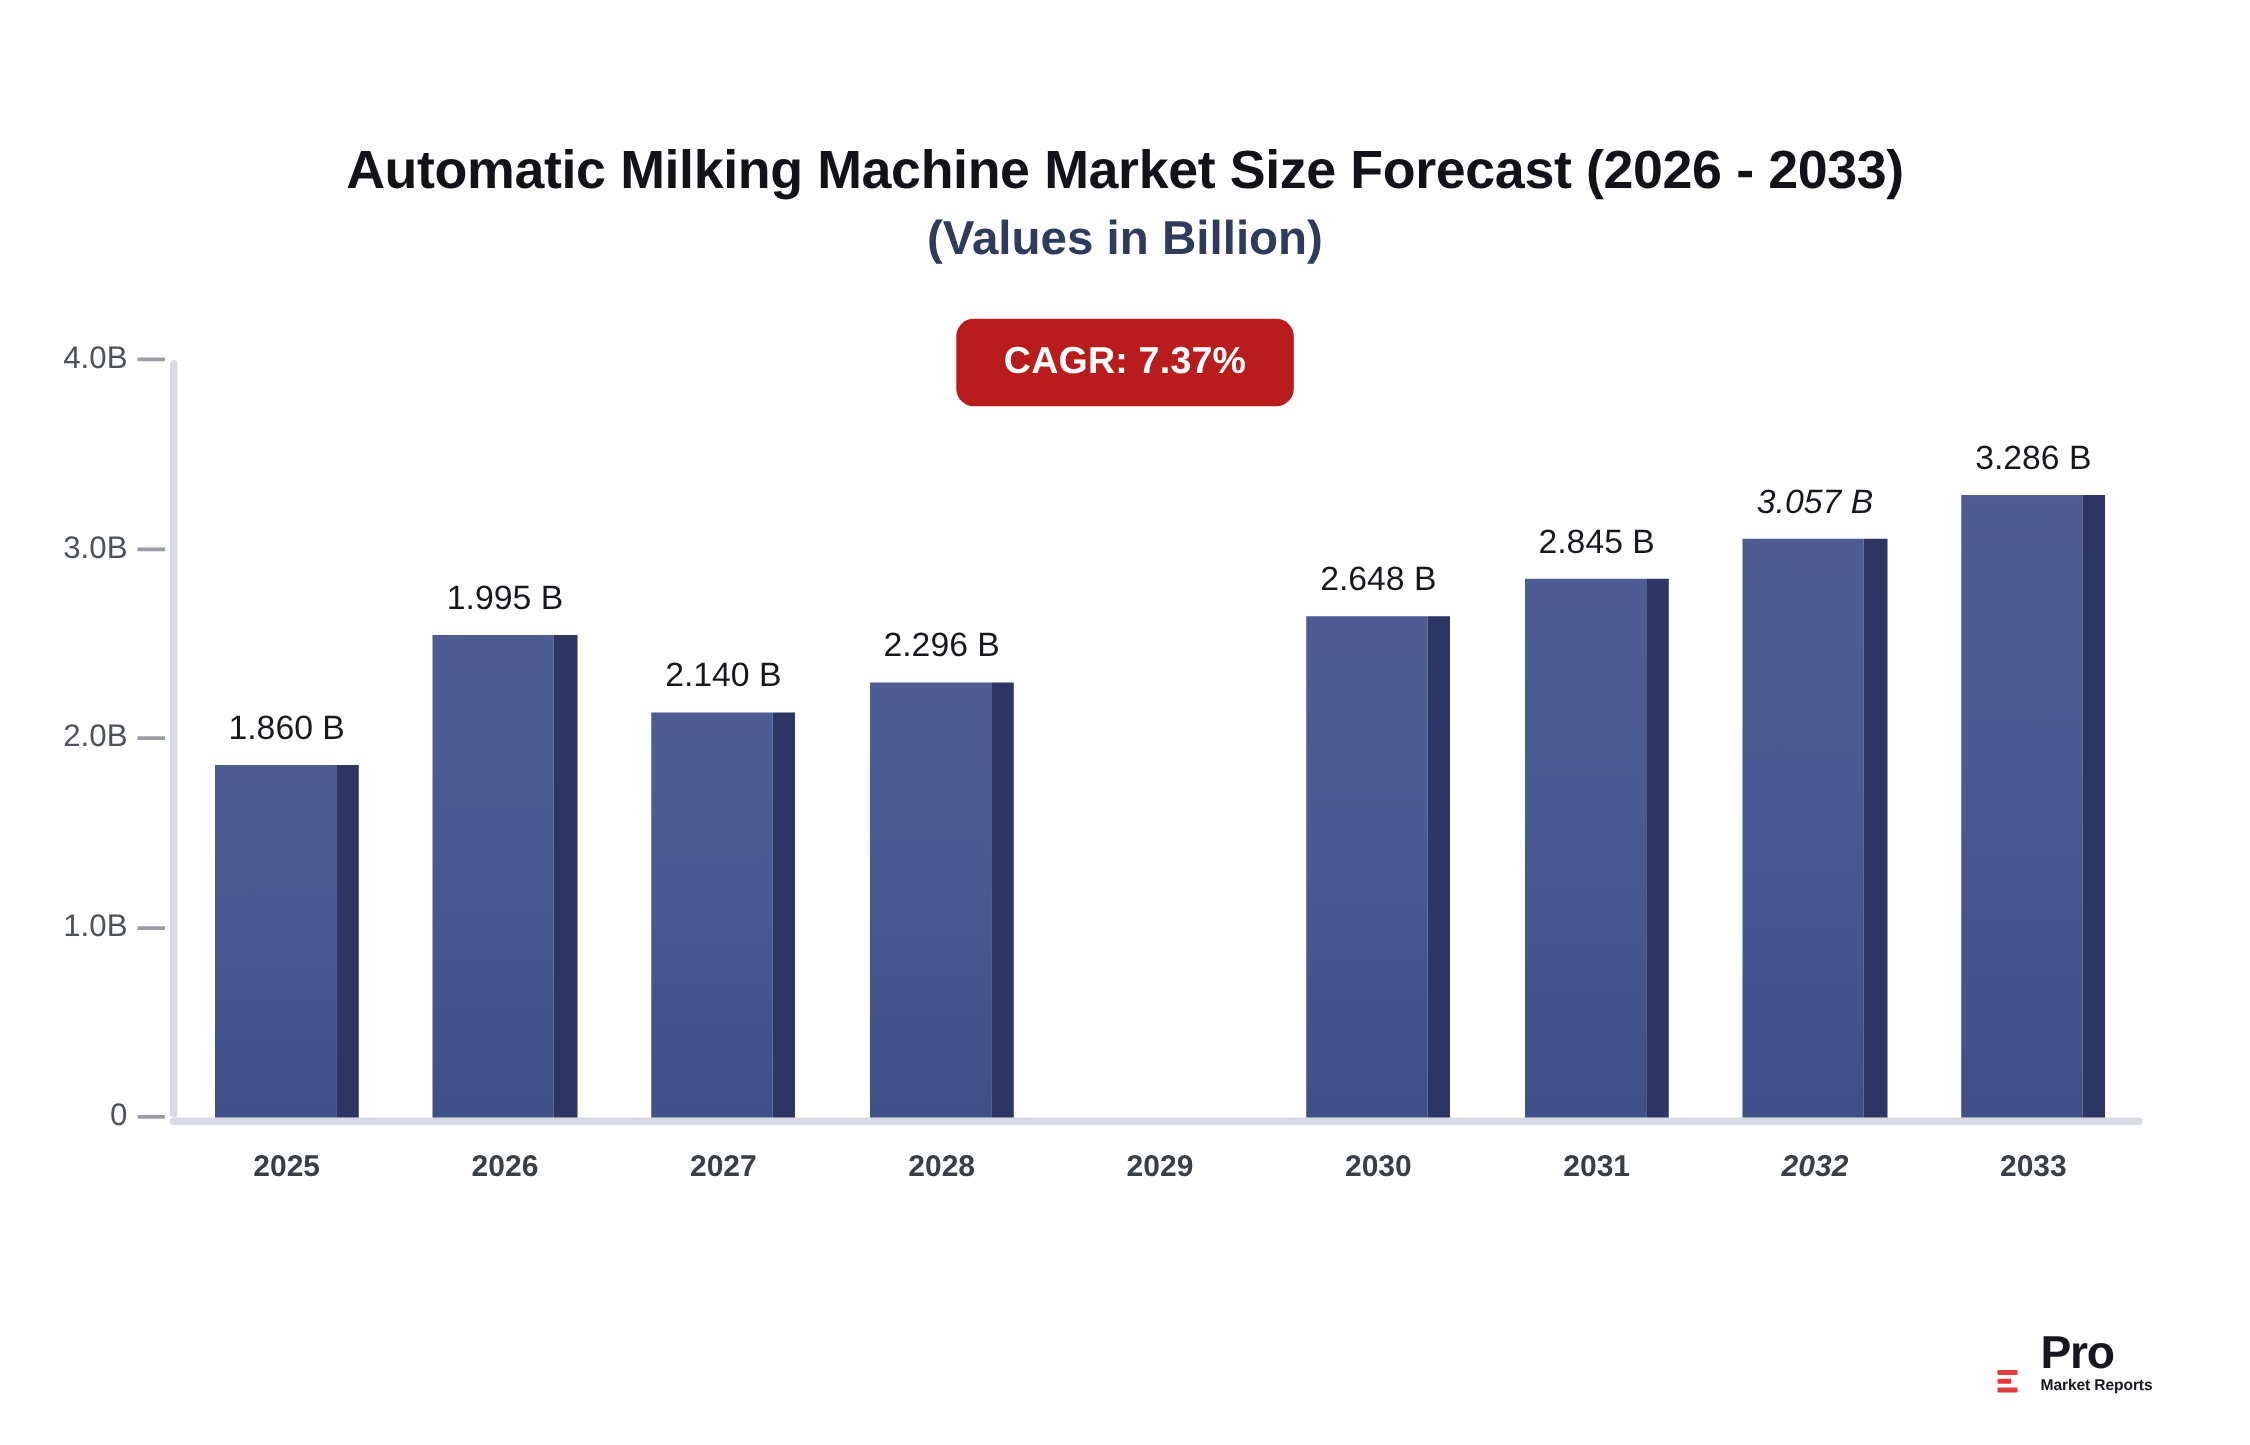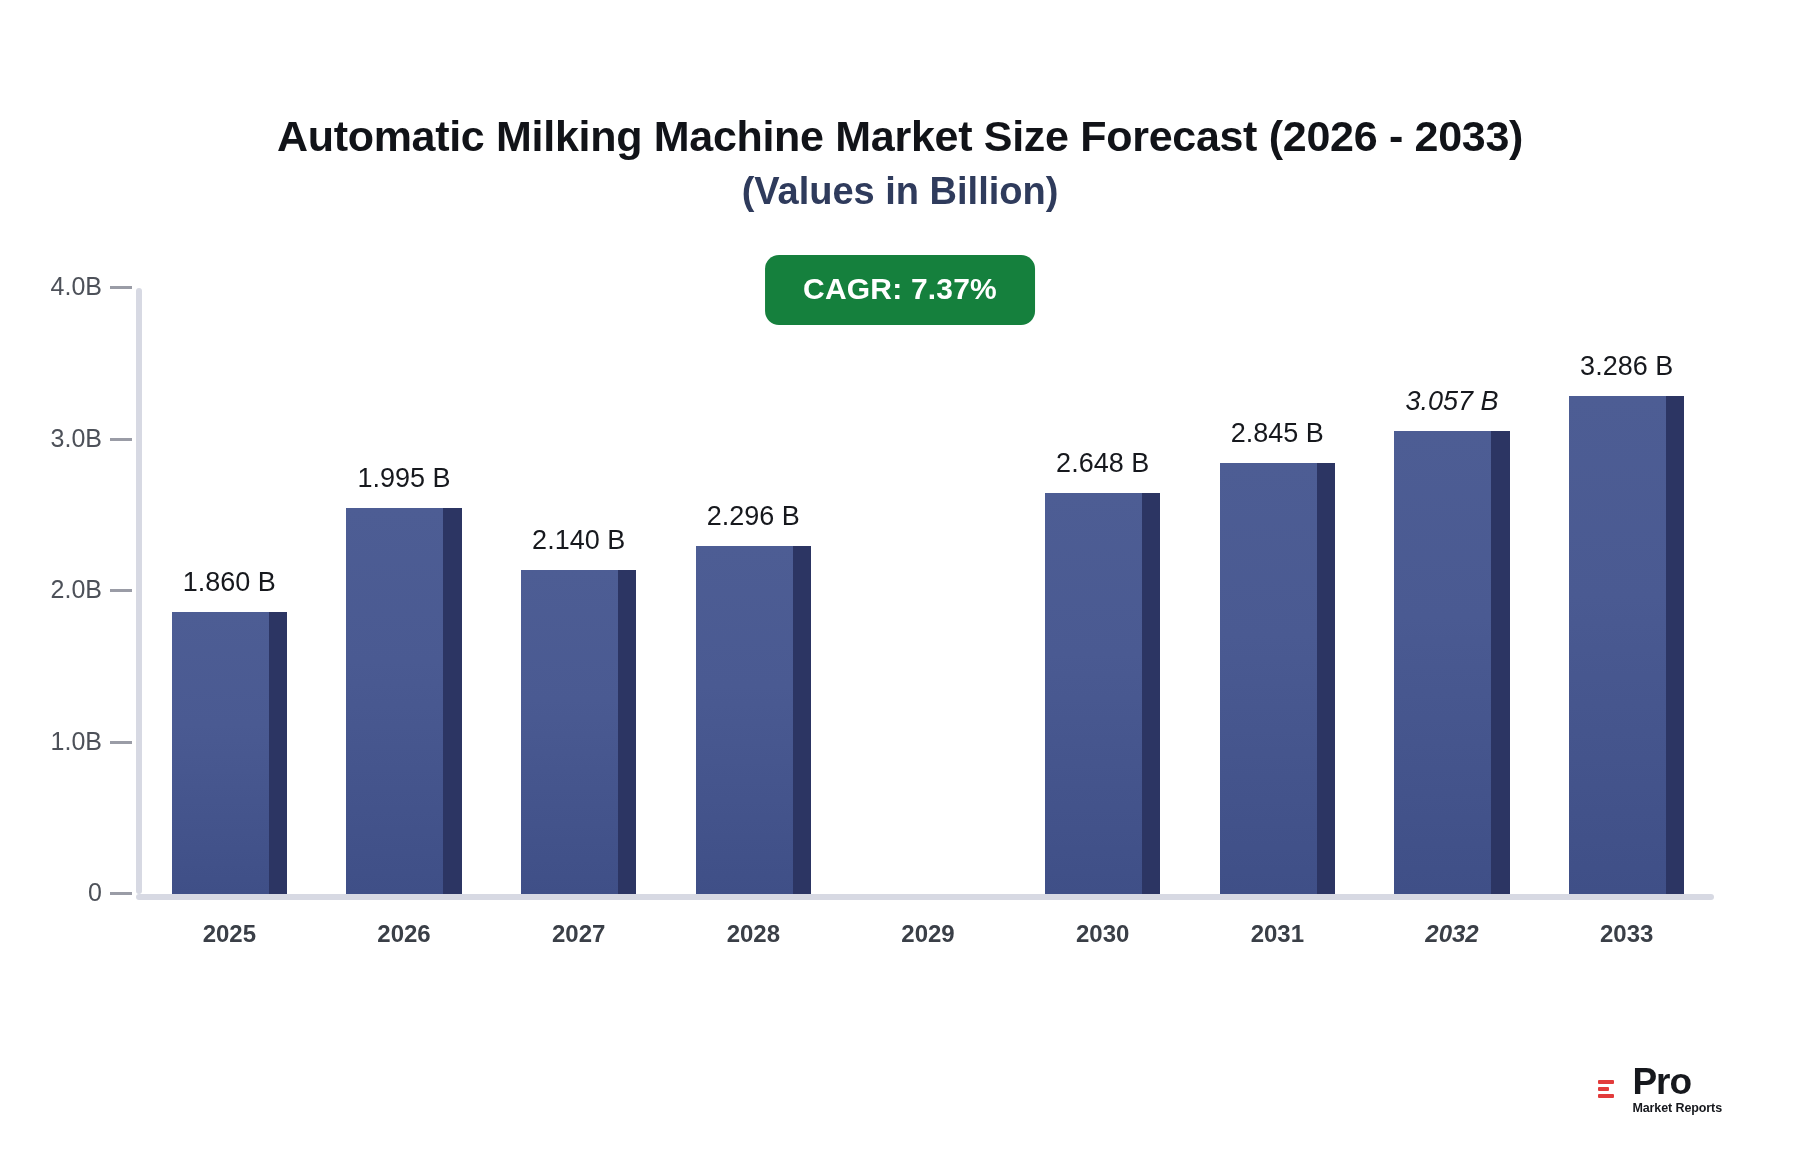--- a/index.html
+++ b/index.html
@@ -35,21 +35,21 @@
     color: #2f3b5c;
     white-space: nowrap;
   }
 
   
   .cagr-badge {
     position: absolute;
     top: 255px;
     left: 50%;
     transform: translateX(-50%);
-    background: #15803d;
+    background: #b91c1c;
     color: #ffffff;
     font-size: 30px;
     font-weight: bold;
     padding: 17px 38px 19px 38px;
     border-radius: 14px;
     white-space: nowrap;
     letter-spacing: 0.2px;
   }
 
   
@@ -150,21 +150,21 @@
     color: #3a3f47;
     white-space: nowrap;
   }
 
   
   .logo {
     position: absolute;
     right: 78px;
     bottom: 42px;
     display: flex;
-    align-items: center;
+    align-items: flex-end;
     gap: 16px;
   }
   .logo-mark {
     display: flex;
     flex-direction: column;
     justify-content: center;
     gap: 3px;
     margin-right: 2px;
     padding-top: 2px;
   }

